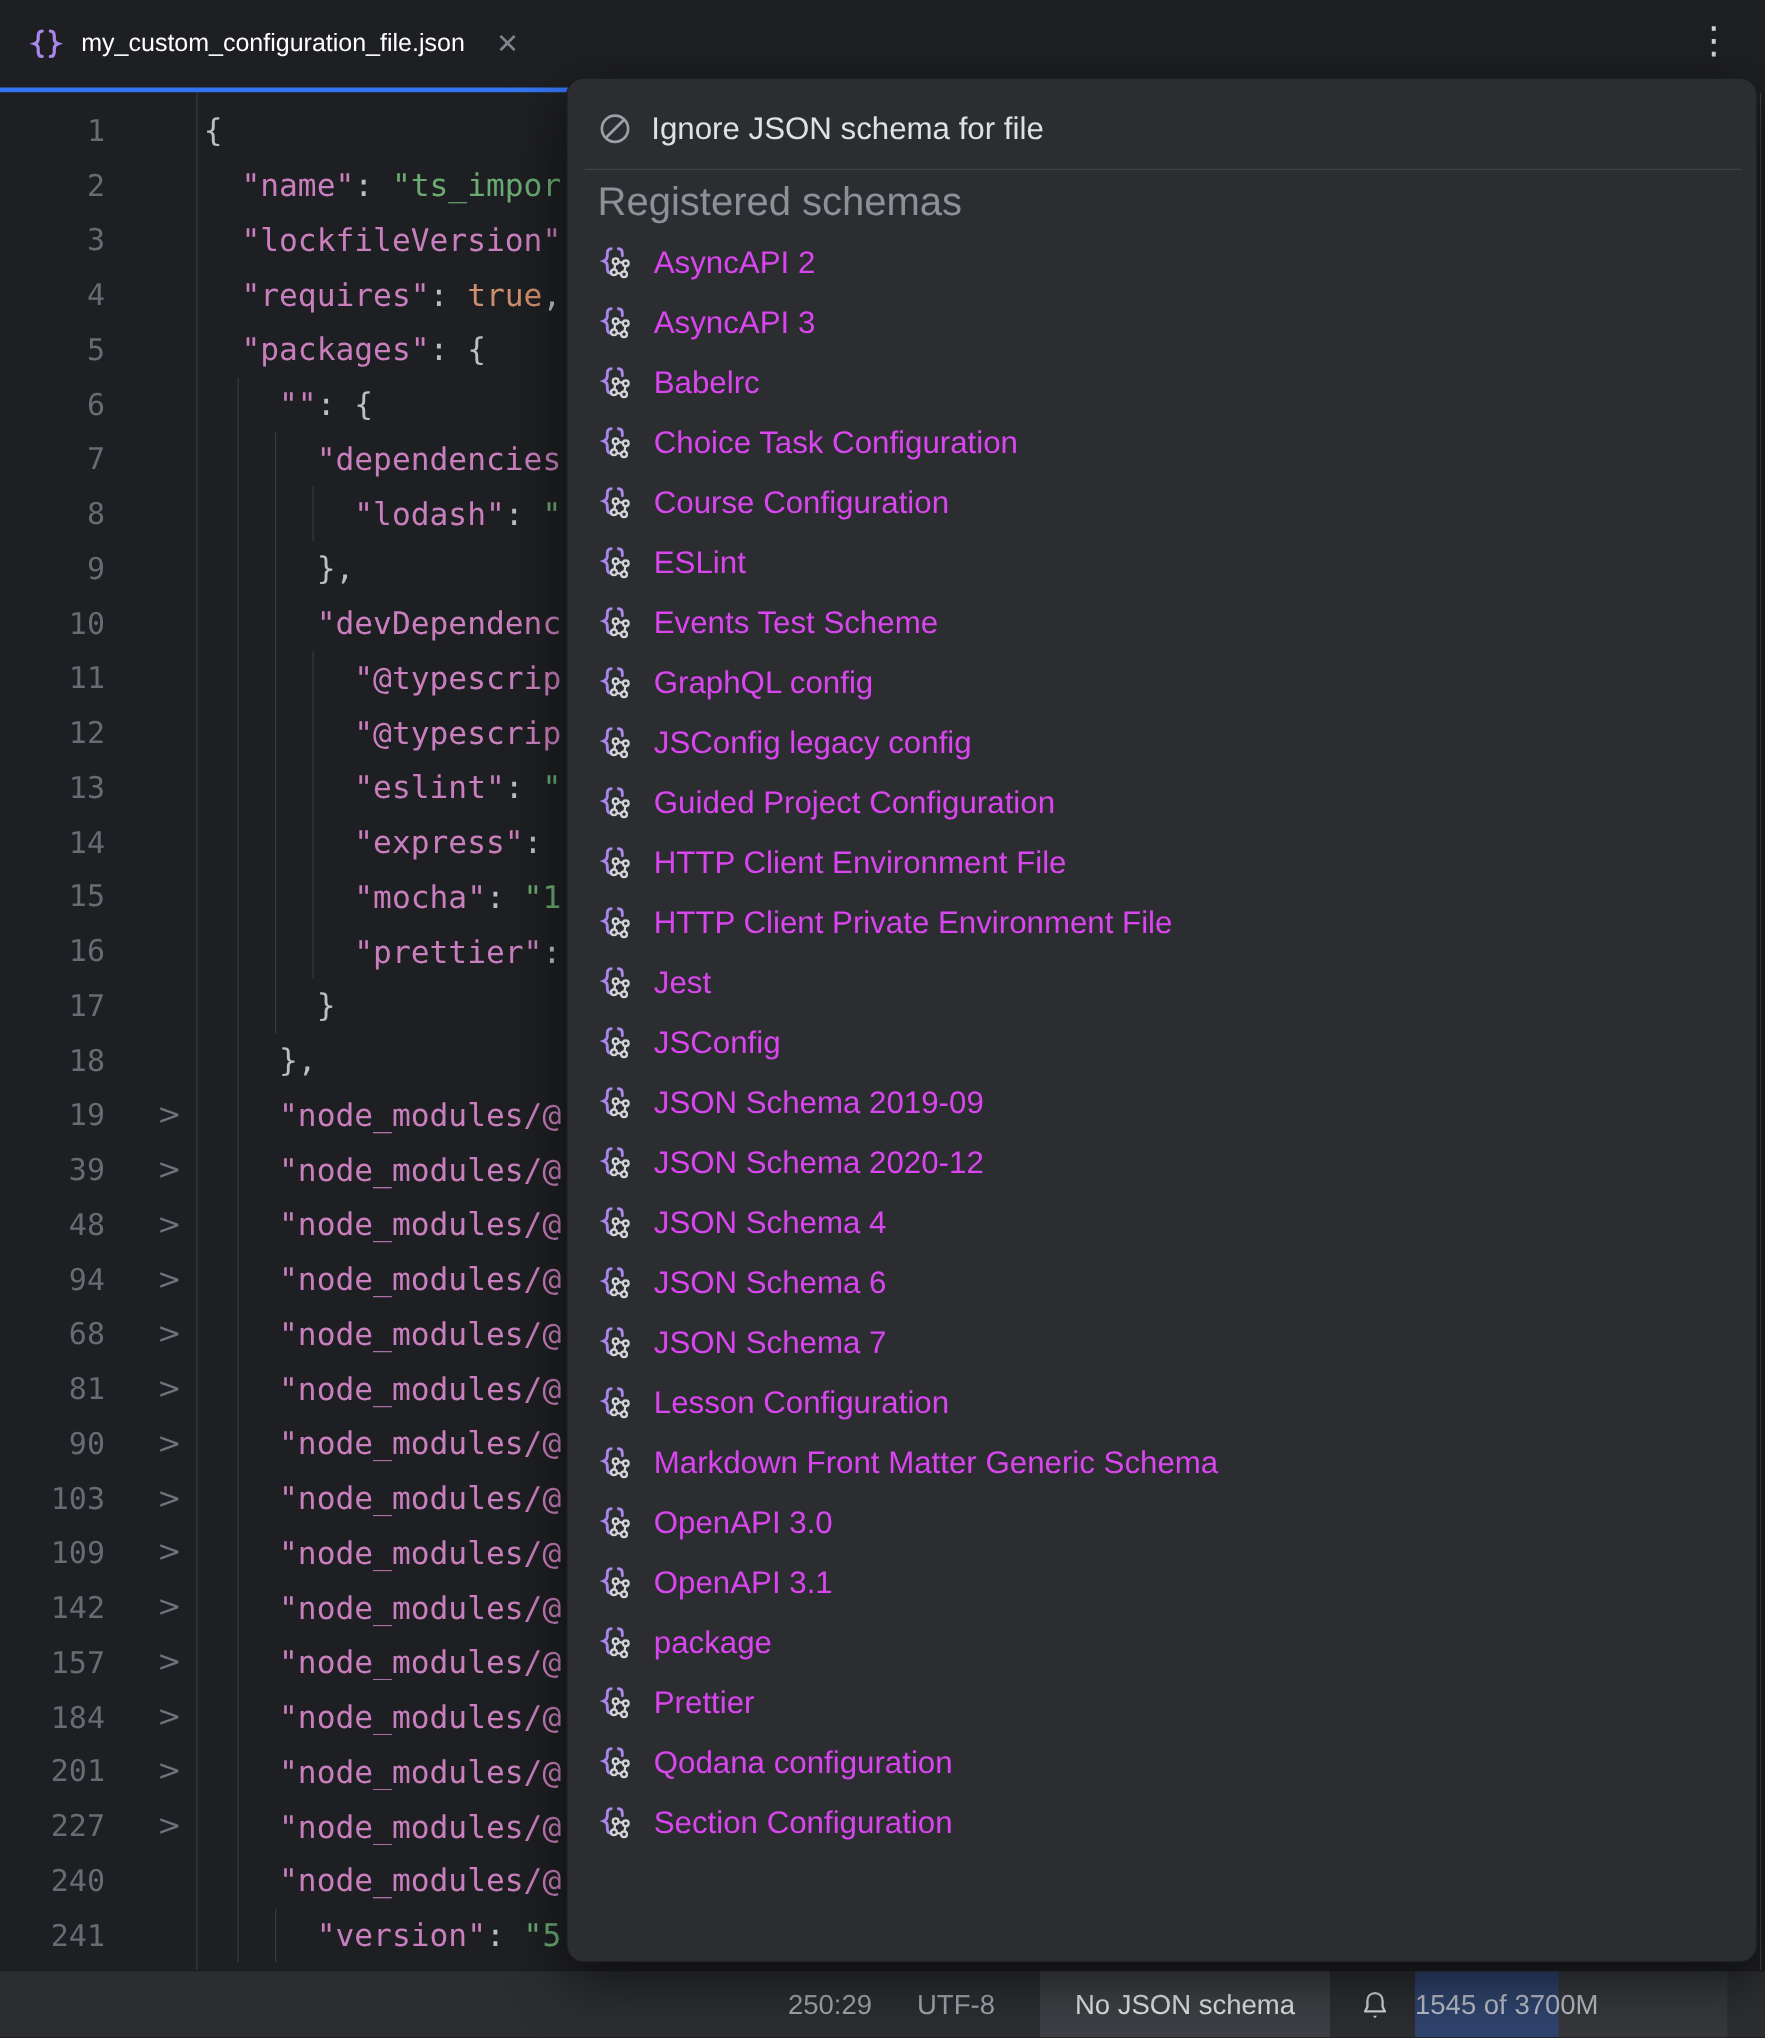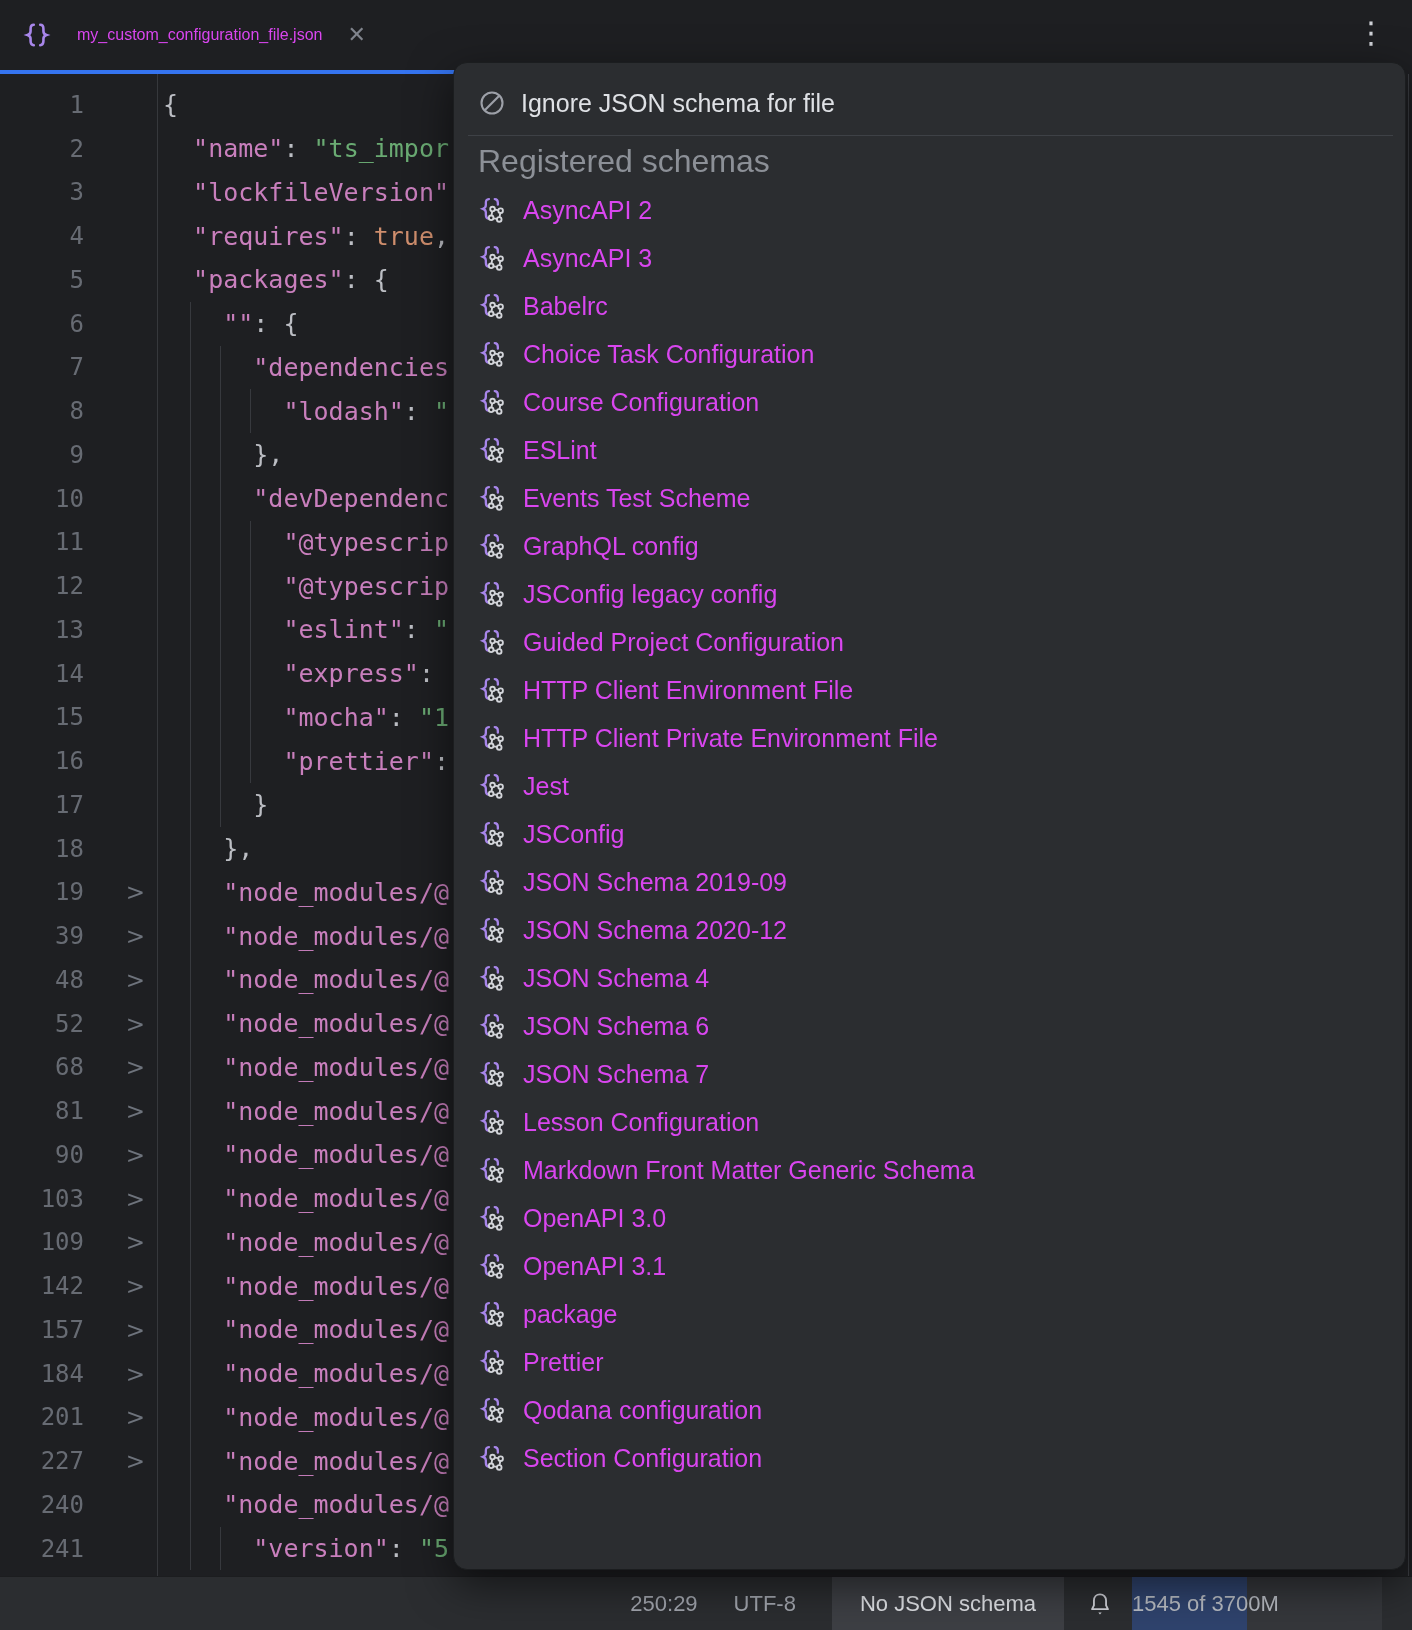--- a/index.html
+++ b/index.html
@@ -3,21 +3,21 @@
 <meta charset="utf-8">
 <style>
   html,body{margin:0;padding:0;background:#1e1f22;}
   .window{position:relative;width:1412px;height:1630px;background:#1e1f22;overflow:hidden;
           font-family:"Liberation Sans",sans-serif;color:#dfe1e5;}
 
   
   .tabbar{position:absolute;top:0;left:0;right:0;height:74px;background:#1e1f22;}
   .tab{position:absolute;left:0;top:0;height:70px;display:flex;align-items:center;
        padding:0 18px 0 22px;gap:13px;cursor:default;}
-  .tab-title{font-size:16px;color:#d946ef;white-space:nowrap;margin-left:12px;}
+  .tab-title{font-size:20px;color:#ffffff;white-space:nowrap;}
   .tab-close{color:#80848d;font-size:22px;margin-left:12px;line-height:1;}
   .tab-underline{position:absolute;left:0;top:70px;width:512px;height:4px;background:#3574f0;}
   .kebab{position:absolute;right:18px;top:14px;font-size:30px;color:#ced0d6;line-height:1;
          letter-spacing:0;padding:4px 8px;}
 
   
   .editor{position:absolute;top:74px;left:0;right:0;bottom:53px;background:#1e1f22;overflow:hidden;}
   .gutter-divider{position:absolute;left:157px;top:0;bottom:0;width:1px;background:#36383c;}
   .right-edge{position:absolute;right:3px;top:0;bottom:0;width:1px;background:#3b3d42;}
   .guide{position:absolute;width:1px;background:#37393e;}
@@ -189,21 +189,21 @@
           <div class="num">39</div>
           <div class="fold">&gt;</div>
           <div class="codeln"><span class="b">    </span><span class="k">"node_modules/@</span></div>
         </div>
         <div class="row">
           <div class="num">48</div>
           <div class="fold">&gt;</div>
           <div class="codeln"><span class="b">    </span><span class="k">"node_modules/@</span></div>
         </div>
         <div class="row">
-          <div class="num">52</div>
+          <div class="num">94</div>
           <div class="fold">&gt;</div>
           <div class="codeln"><span class="b">    </span><span class="k">"node_modules/@</span></div>
         </div>
         <div class="row">
           <div class="num">68</div>
           <div class="fold">&gt;</div>
           <div class="codeln"><span class="b">    </span><span class="k">"node_modules/@</span></div>
         </div>
         <div class="row">
           <div class="num">81</div>

